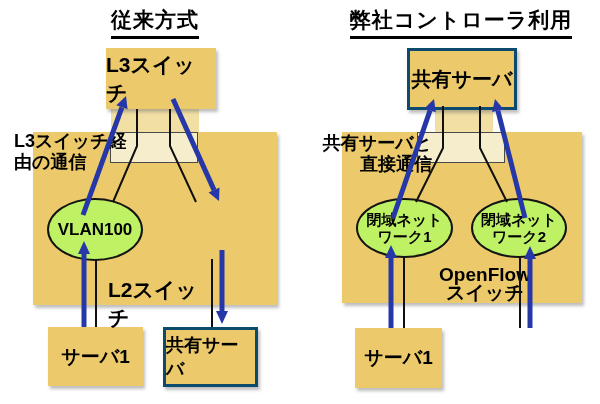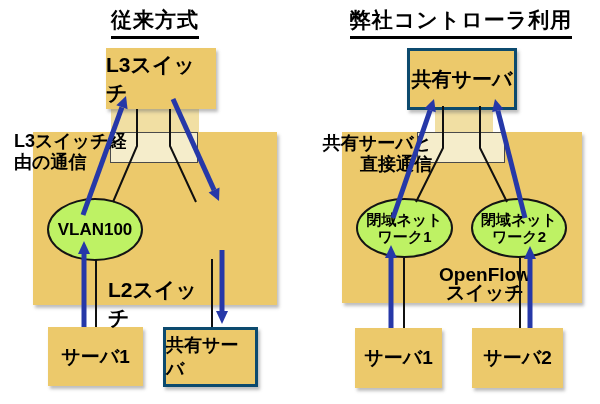--- a/index.html
+++ b/index.html
@@ -91,23 +91,20 @@
     <span>閉域ネット
 ワーク2</span>
   </div>
 
   <div class="inner-label" style="left:415px;top:266px;width:140px;text-align:center;font-size:19px;line-height:18px;">OpenFlow
 スイッチ</div>
 
   <div class="box" style="left:355px;top:328px;width:87px;height:60px;font-size:19px;">
     <span>サーバ1</span>
   </div>
-  <div class="box" style="left:472px;top:328px;width:91px;height:60px;font-size:19px;">
-    <span>サーバ2</span>
-  </div>
 
   <svg class="overlay" width="600" height="404" viewBox="0 0 600 404">
 
     <g stroke="#101010" stroke-width="2" fill="none">
       <polyline points="137,109 137,146 113,202"></polyline>
       <polyline points="170,109 170,146 196,202"></polyline>
       <line x1="96" y1="327" x2="96" y2="259"></line>
       <line x1="212" y1="327" x2="212" y2="259"></line>
     </g>
 

